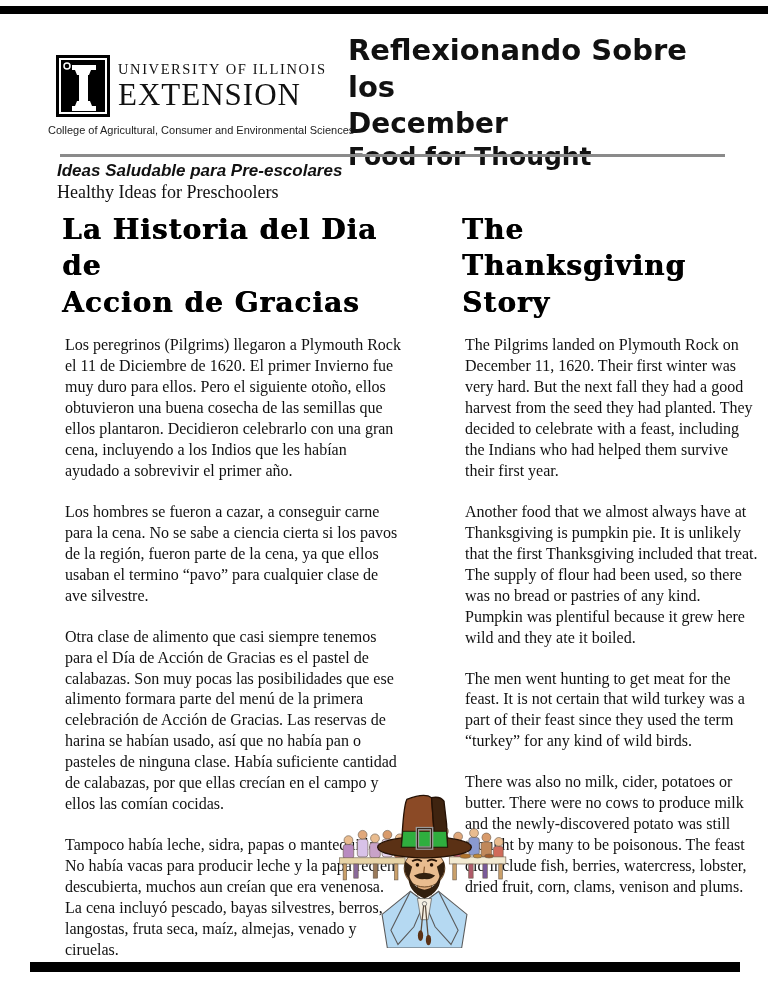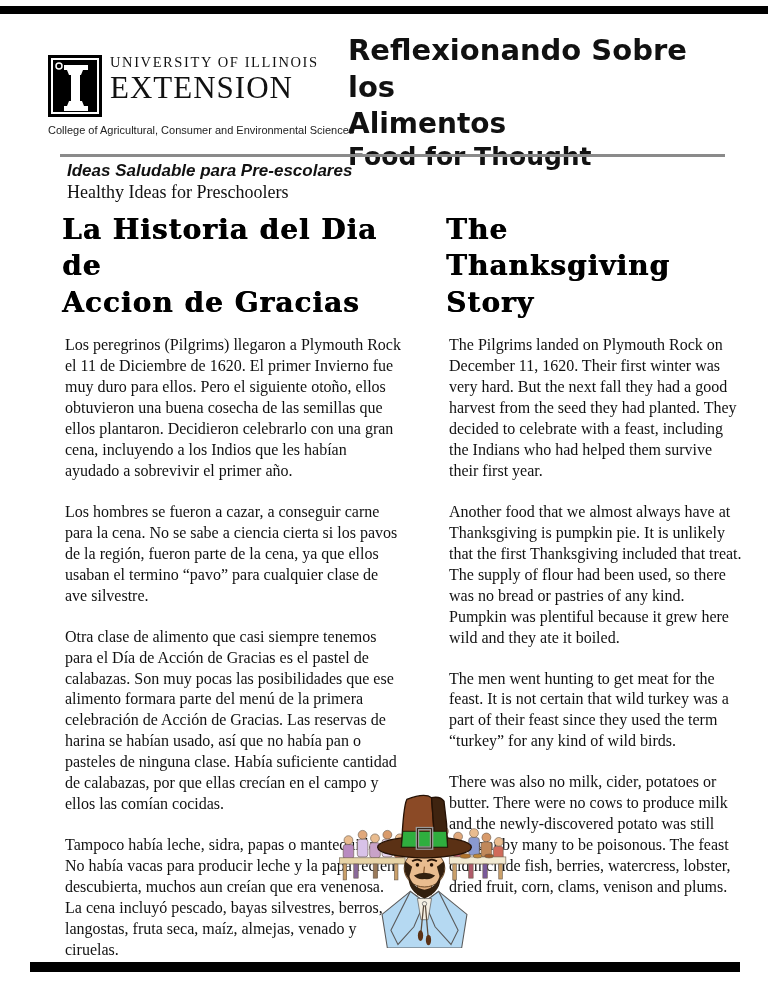--- a/index.html
+++ b/index.html
@@ -6,39 +6,39 @@
   body{
     width:768px;height:994px;position:relative;background:#ffffff;
     font-family:"Liberation Serif",serif;color:#111;overflow:hidden;
   }
   .top-bar{position:absolute;top:6px;left:0;width:768px;height:8px;background:#000;}
   .bottom-bar{position:absolute;top:962px;left:30px;width:710px;height:10px;background:#000;}
 
   
   .header{position:absolute;top:30px;left:48px;right:28px;display:flex;}
   .logo-block{width:300px;padding-top:25px;}
-  .logo-row{display:flex;align-items:flex-start;}
+  .logo-row{display:flex;align-items:center;margin-left:8px;}
   .logo-mark{width:54px;height:62px;flex:0 0 auto;}
   .logo-text{margin-left:8px;line-height:1;}
   .logo-line1{font-family:"Liberation Serif",serif;font-size:14.5px;letter-spacing:1.6px;white-space:nowrap;}
   .logo-line2{font-family:"Liberation Serif",serif;font-size:31px;letter-spacing:1px;margin-top:2px;}
   .logo-tagline{font-family:"Liberation Sans",sans-serif;font-size:11px;color:#222;margin-top:7px;white-space:nowrap;}
   .title-block{flex:1;text-align:left;font-family:"DejaVu Sans",sans-serif;font-weight:700;padding-top:2px;}
   .title-line1{font-size:29px;line-height:1.28;}
   .title-line2{font-size:28px;line-height:1.25;}
   .title-line3{font-size:25px;line-height:1.3;}
 
   .divider{position:absolute;top:154px;left:60px;width:665px;height:3px;background:#8a8a8a;}
 
-  .subheader{position:absolute;top:161px;left:67px;}
+  .subheader{position:absolute;top:161px;left:57px;}
   .subheader-es{font-family:"Liberation Sans",sans-serif;font-weight:700;font-style:italic;font-size:17px;line-height:1.15;}
   .subheader-en{font-family:"Liberation Serif",serif;font-size:18px;line-height:1.25;}
 
   
-  .content{position:absolute;top:212px;left:62px;display:flex;gap:44px;justify-content:center;}
+  .content{position:absolute;top:212px;left:62px;display:flex;gap:60px;justify-content:center;}
   .col-left{width:340px;}
   .col-right{width:296px;}
   .col-heading{
     font-family:"DejaVu Serif",serif;font-weight:700;font-size:28px;line-height:1.3;
     letter-spacing:1px;color:#000;text-shadow:0.6px 0 #000;
     margin:0 0 14px 0;
   }
   .col p{margin:0 0 20px 3px;font-size:16px;line-height:1.31;}
 
   .illustration{position:absolute;top:780px;left:332px;width:185px;height:168px;}
@@ -66,21 +66,21 @@
       </div>
       <div class="logo-text">
         <div class="logo-line1">UNIVERSITY OF ILLINOIS</div>
         <div class="logo-line2">EXTENSION</div>
       </div>
     </div>
     <div class="logo-tagline">College of Agricultural, Consumer and Environmental Sciences</div>
   </div>
   <div class="title-block">
     <div class="title-line1">Reflexionando Sobre los</div>
-    <div class="title-line2">Alimentos</div>
+    <div class="title-line2">December</div>
     <div class="title-line3">Food for Thought</div>
   </div>
 </div>
 
 <div class="divider"></div>
 
 <div class="subheader">
   <div class="subheader-es">Ideas Saludable para Pre-escolares</div>
   <div class="subheader-en">Healthy Ideas for Preschoolers</div>
 </div>

